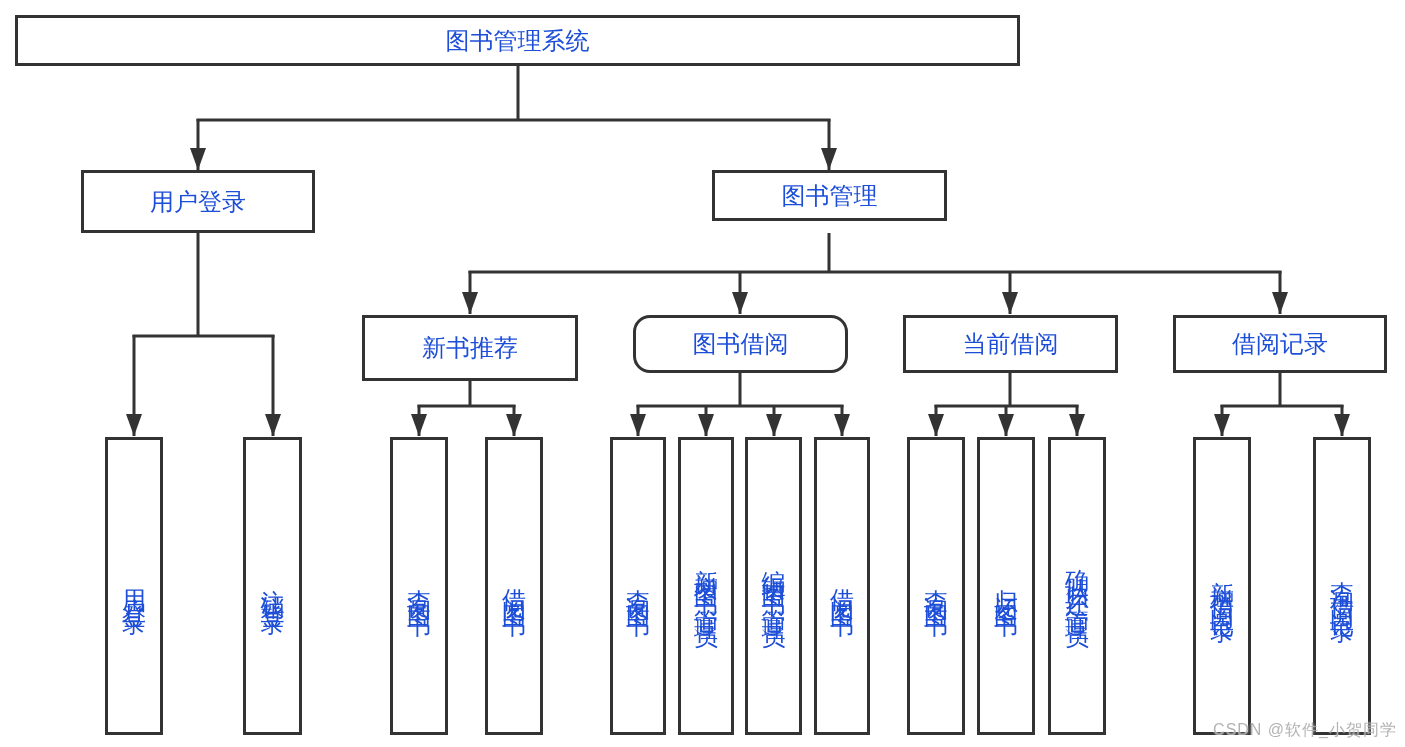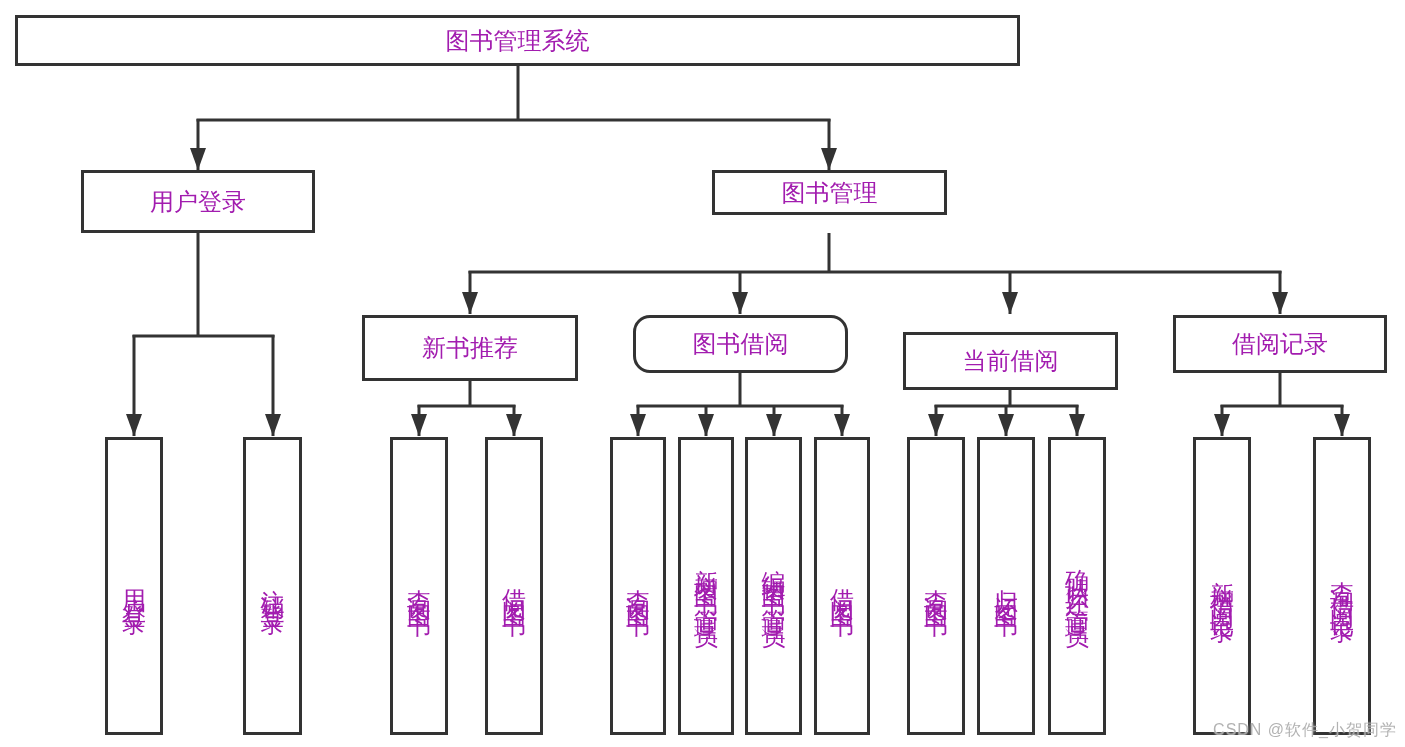--- a/index.html
+++ b/index.html
@@ -21,21 +21,21 @@
     pointer-events: none;
   }
 
   .node {
     position: absolute;
     background: #ffffff;
     border: 3px solid #333333;
     display: flex;
     align-items: center;
     justify-content: center;
-    color: #a21caf;
+    color: #1d4ed8;
     font-size: 24px;
     line-height: 1;
     white-space: nowrap;
   }
 
   .node--v .label {
     writing-mode: vertical-rl;
     text-orientation: mixed;
     letter-spacing: 8px;
     line-height: 1;
@@ -112,31 +112,31 @@
     </g>
   </svg>
 
   <div class="node" style="left:15px; top:15px; width:1005px; height:51px;">
     <span class="label">图书管理系统</span>
   </div>
 
   <div class="node" style="left:81px; top:170px; width:234px; height:63px;">
     <span class="label">用户登录</span>
   </div>
-  <div class="node" style="left:712px; top:170px; width:235px; height:45px;">
+  <div class="node" style="left:712px; top:170px; width:235px; height:51px;">
     <span class="label">图书管理</span>
   </div>
 
   <div class="node" style="left:362px; top:315px; width:216px; height:66px;">
     <span class="label">新书推荐</span>
   </div>
   <div class="node" style="left:633px; top:315px; width:215px; height:58px;border-radius:17px;">
     <span class="label">图书借阅</span>
   </div>
-  <div class="node" style="left:903px; top:332px; width:215px; height:58px;">
+  <div class="node" style="left:903px; top:315px; width:215px; height:58px;">
     <span class="label">当前借阅</span>
   </div>
   <div class="node" style="left:1173px; top:315px; width:214px; height:58px;">
     <span class="label">借阅记录</span>
   </div>
 
   <div class="node node--v" style="left:105px; top:437px; width:58px; height:298px;">
     <span class="label">用户登录</span>
   </div>
   <div class="node node--v" style="left:243px; top:437px; width:59px; height:298px;">

